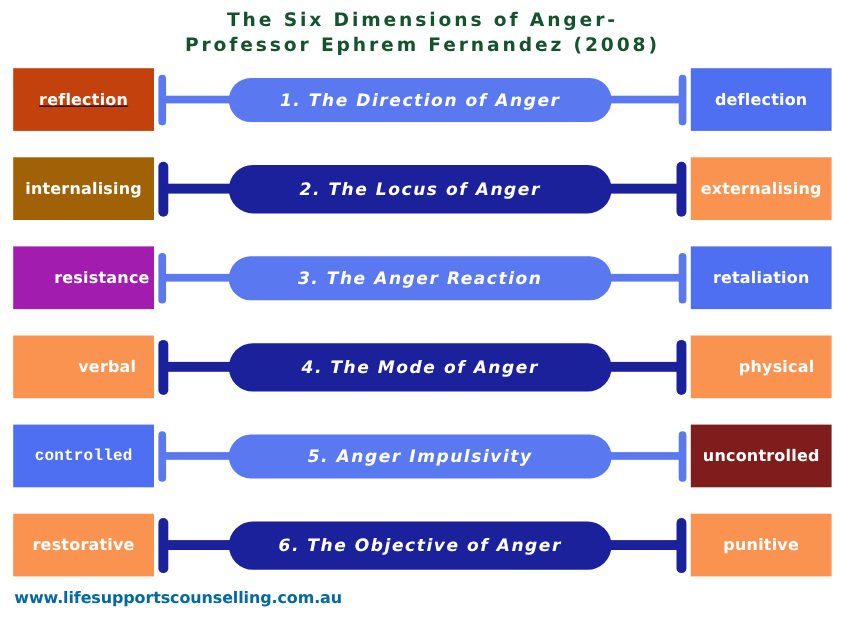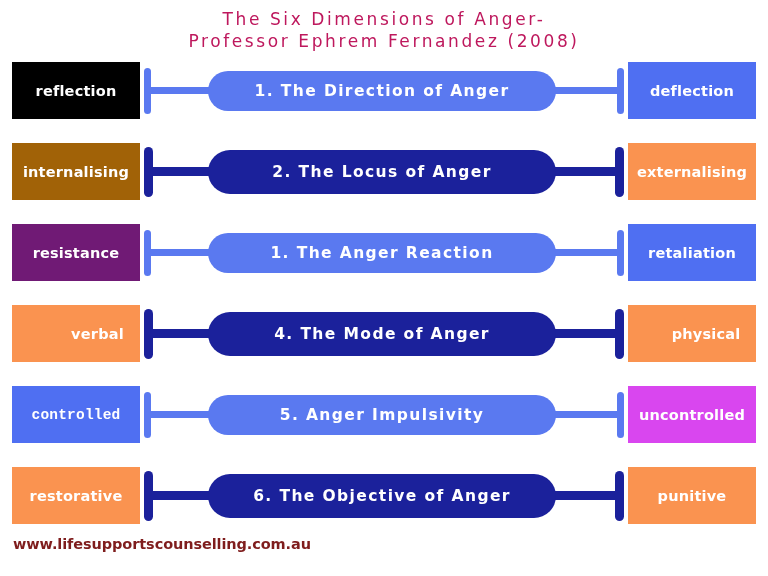--- a/index.html
+++ b/index.html
@@ -17,22 +17,22 @@
 
   
   .title-block {
     position: absolute;
     top: 8px;
     left: 0;
     width: 768px;
     text-align: center;
   }
   .title-line {
-    color: #be185d;
-    font-weight: normal;
+    color: #14532d;
+    font-weight: bold;
     font-size: 17px;
     letter-spacing: 2.6px;
     line-height: 22px;
     white-space: nowrap;
   }
 
   
   .rows {
     position: absolute;
     top: 62px;
@@ -100,20 +100,21 @@
     left: 64px;
     right: 68px;
     height: 40px;
     margin-top: -20px;
     border-radius: 21px;
     display: flex;
     align-items: center;
     justify-content: center;
     box-sizing: border-box;
     padding: 0 10px;
+    font-style: italic;
   }
   .pill-label {
     color: #ffffff;
     font-size: 15.5px;
     font-weight: bold;
     letter-spacing: 1.4px;
     white-space: nowrap;
   }
 
   
@@ -121,38 +122,38 @@
   .row.dark .connector { height: 9px; margin-top: -4.5px; left: 4px; right: 4px; }
   .row.dark .pill      { height: 44px; margin-top: -22px; border-radius: 23px; }
 
   
   .footer {
     position: absolute;
     left: 13px;
     top: 536px;
   }
   .footer-url {
-    color: #7f1d1d;
+    color: #0369a1;
     font-size: 14.5px;
     font-weight: bold;
     letter-spacing: -0.1px;
     white-space: nowrap;
   }
 </style>
 </head>
 <body>
 
 <div class="title-block">
   <div class="title-line">The Six Dimensions of Anger-</div>
   <div class="title-line">Professor Ephrem Fernandez (2008)</div>
 </div>
 
 <div class="rows" id="rows-container">
     <div class="row light">
-      <div class="side-box left" style="background: #000000;">
+      <div class="side-box left" style="background: #c2410c; text-decoration: underline;">
         <span class="side-label">reflection</span>
       </div>
       <div class="dumbbell">
         <div class="cap left" style="background: rgb(90, 121, 240);"></div>
         <div class="connector" style="background: rgb(90, 121, 240);"></div>
         <div class="cap right" style="background: rgb(90, 121, 240);"></div>
         <div class="pill" style="background: rgb(90, 121, 240);">
           <span class="pill-label">1. The Direction of Anger</span>
         </div>
       </div>
@@ -170,29 +171,29 @@
         <div class="cap right" style="background: rgb(27, 33, 155);"></div>
         <div class="pill" style="background: rgb(27, 33, 155);">
           <span class="pill-label">2. The Locus of Anger</span>
         </div>
       </div>
       <div class="side-box right" style="background: rgb(250, 147, 80);">
         <span class="side-label">externalising</span>
       </div>
     </div>
     <div class="row light">
-      <div class="side-box left" style="background: #701a75;">
+      <div class="side-box left" style="background: #a21caf; justify-content: flex-end;">
         <span class="side-label">resistance</span>
       </div>
       <div class="dumbbell">
         <div class="cap left" style="background: rgb(90, 121, 240);"></div>
         <div class="connector" style="background: rgb(90, 121, 240);"></div>
         <div class="cap right" style="background: rgb(90, 121, 240);"></div>
         <div class="pill" style="background: rgb(90, 121, 240);">
-          <span class="pill-label">1. The Anger Reaction</span>
+          <span class="pill-label">3. The Anger Reaction</span>
         </div>
       </div>
       <div class="side-box right" style="background: rgb(79, 111, 242);">
         <span class="side-label">retaliation</span>
       </div>
     </div>
     <div class="row dark">
       <div class="side-box left" style="background: rgb(250, 147, 80); padding-left: 47px;">
         <span class="side-label">verbal</span>
       </div>
@@ -213,21 +214,21 @@
         <span class="side-label">controlled</span>
       </div>
       <div class="dumbbell">
         <div class="cap left" style="background: rgb(90, 121, 240);"></div>
         <div class="connector" style="background: rgb(90, 121, 240);"></div>
         <div class="cap right" style="background: rgb(90, 121, 240);"></div>
         <div class="pill" style="background: rgb(90, 121, 240);">
           <span class="pill-label">5. Anger Impulsivity</span>
         </div>
       </div>
-      <div class="side-box right" style="background: #d946ef;">
+      <div class="side-box right" style="background: #7f1d1d;">
         <span class="side-label">uncontrolled</span>
       </div>
     </div>
     <div class="row dark">
       <div class="side-box left" style="background: rgb(250, 147, 80);">
         <span class="side-label">restorative</span>
       </div>
       <div class="dumbbell">
         <div class="cap left" style="background: rgb(27, 33, 155);"></div>
         <div class="connector" style="background: rgb(27, 33, 155);"></div>

